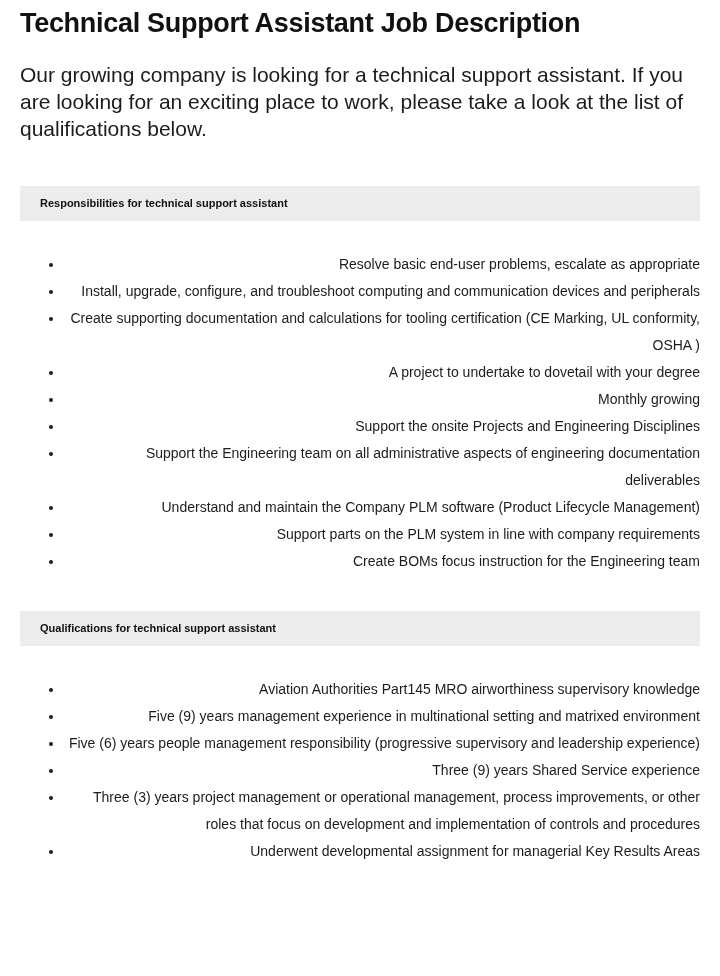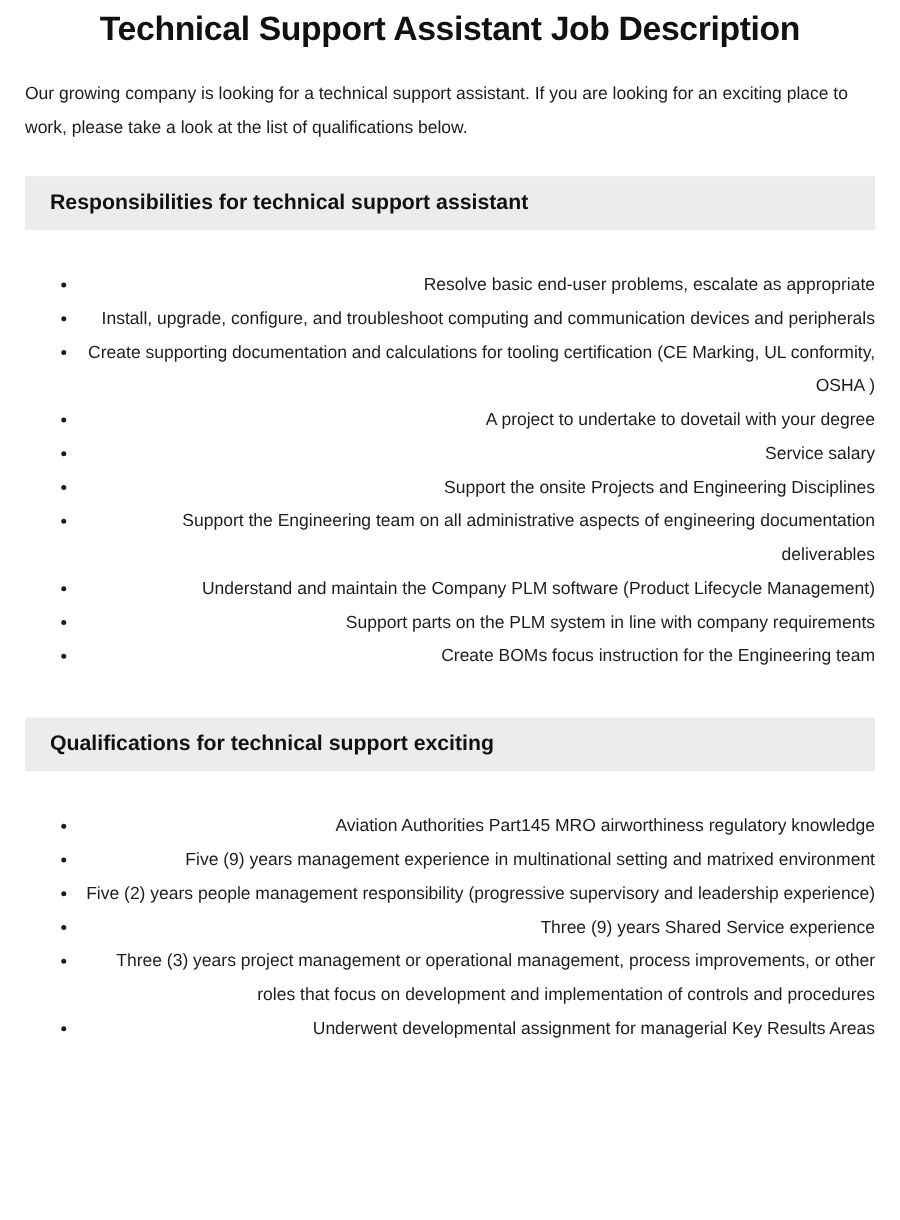--- a/index.html
+++ b/index.html
@@ -13,34 +13,33 @@
     min-height: 976px;
     font-family: "Liberation Sans", sans-serif;
     color: #1c1c1c;
   }
   .page {
     padding: 2px 20px 24px 20px;
   }
   .page-title {
     font-size: 27px;
     font-weight: 700;
-    text-align: center;
     letter-spacing: -0.3px;
     margin: 6px 0 22px 0;
     color: #111111;
   }
   .intro {
-    font-size: 14px;
+    font-size: 21px;
     line-height: 27px;
-    margin: 0 0 26px 0;
+    margin: 0 0 44px 0;
   }
   .section-bar {
     background: #ececec;
     padding: 11px 20px 12px 20px;
-    font-size: 17px;
+    font-size: 11px;
     font-weight: 700;
     color: #111111;
     margin: 0 0 30px 0;
   }
   ul.bullet-list {
     margin: 0 0 36px 0;
     padding: 0 0 0 44px;
     list-style: disc outside;
   }
   ul.bullet-list li {
@@ -63,32 +62,32 @@
 
   <p class="intro">Our growing company is looking for a technical support assistant. If you are looking for an exciting place to work, please take a look at the list of qualifications below.</p>
 
   <div class="section-bar">Responsibilities for technical support assistant</div>
 
   <ul class="bullet-list">
     <li>Resolve basic end-user problems, escalate as appropriate</li>
     <li>Install, upgrade, configure, and troubleshoot computing and communication devices and peripherals</li>
     <li>Create supporting documentation and calculations for tooling certification (CE Marking, UL conformity, OSHA )</li>
     <li>A project to undertake to dovetail with your degree</li>
-    <li>Service salary</li>
+    <li>Monthly growing</li>
     <li>Support the onsite Projects and Engineering Disciplines</li>
     <li>Support the Engineering team on all administrative aspects of engineering documentation deliverables</li>
     <li>Understand and maintain the Company PLM software (Product Lifecycle Management)</li>
     <li>Support parts on the PLM system in line with company requirements</li>
     <li>Create BOMs focus instruction for the Engineering team</li>
   </ul>
 
-  <div class="section-bar">Qualifications for technical support exciting</div>
+  <div class="section-bar">Qualifications for technical support assistant</div>
 
   <ul class="bullet-list">
-    <li>Aviation Authorities Part145 MRO airworthiness regulatory knowledge</li>
+    <li>Aviation Authorities Part145 MRO airworthiness supervisory knowledge</li>
     <li>Five (9) years management experience in multinational setting and matrixed environment</li>
-    <li>Five (2) years people management responsibility (progressive supervisory and leadership experience)</li>
+    <li>Five (6) years people management responsibility (progressive supervisory and leadership experience)</li>
     <li>Three (9) years Shared Service experience</li>
     <li>Three (3) years project management or operational management, process improvements, or other roles that focus on development and implementation of controls and procedures</li>
     <li>Underwent developmental assignment for managerial Key Results Areas</li>
   </ul>
 
 </div>
 
 </body></html>

